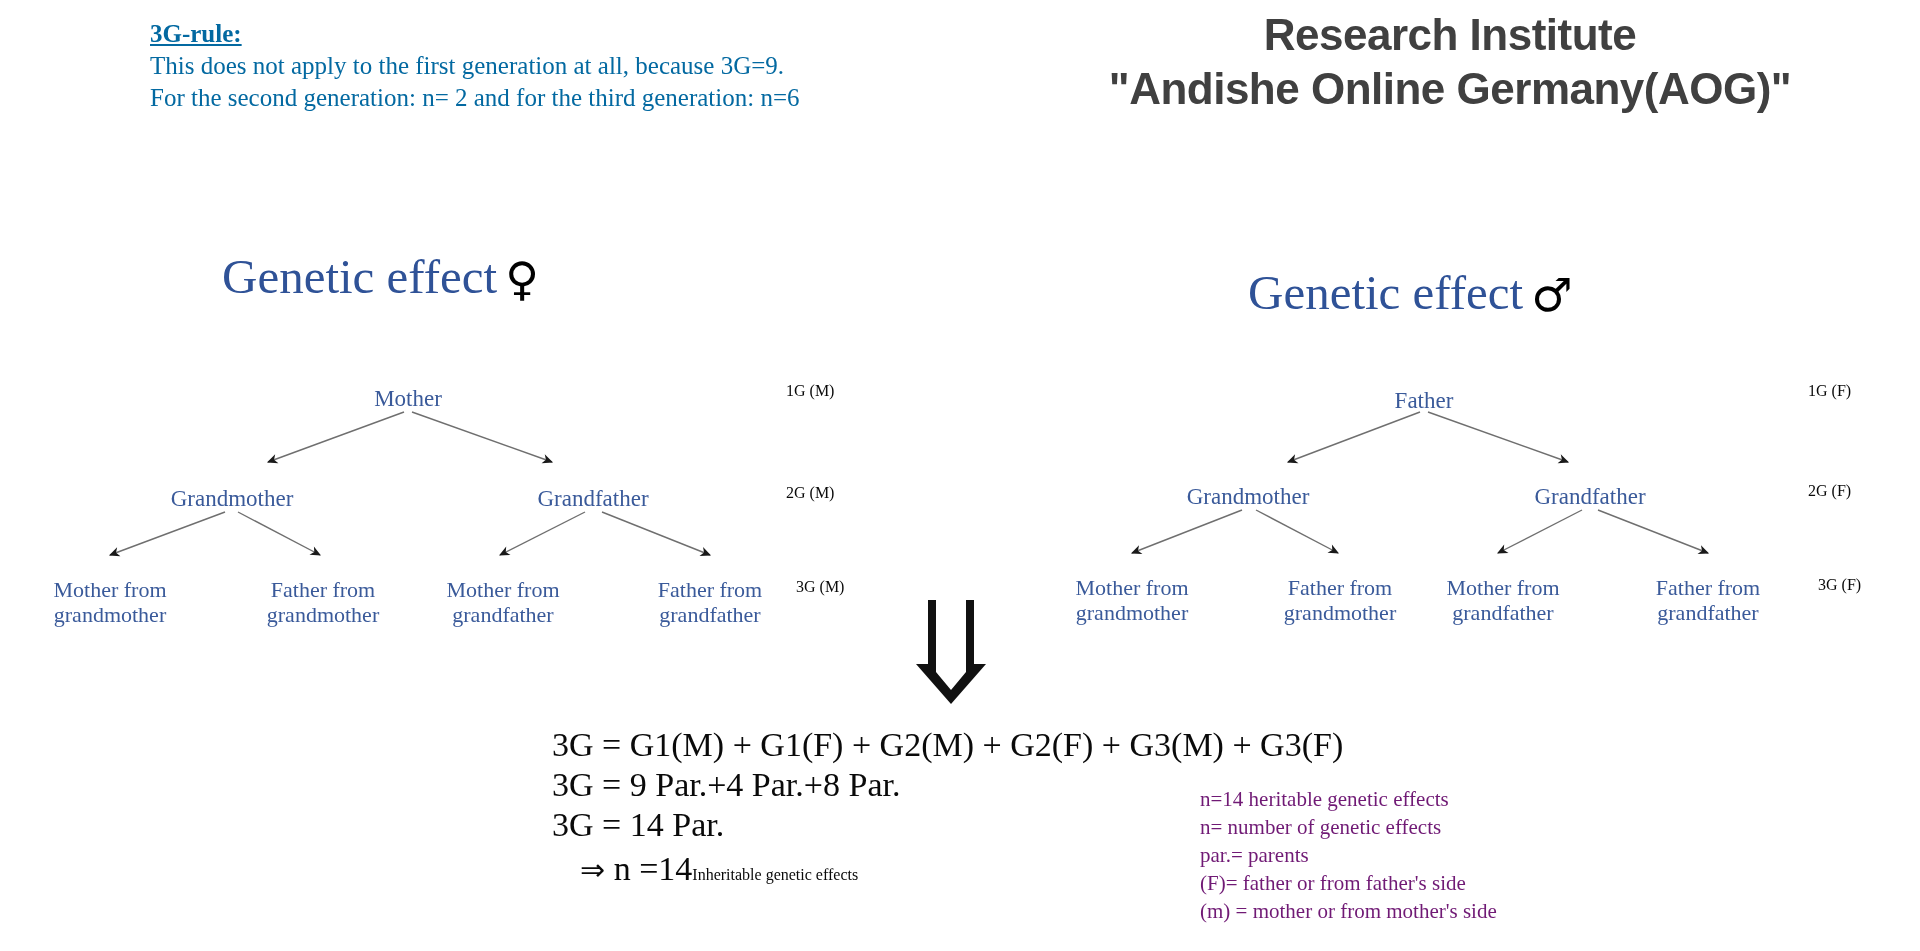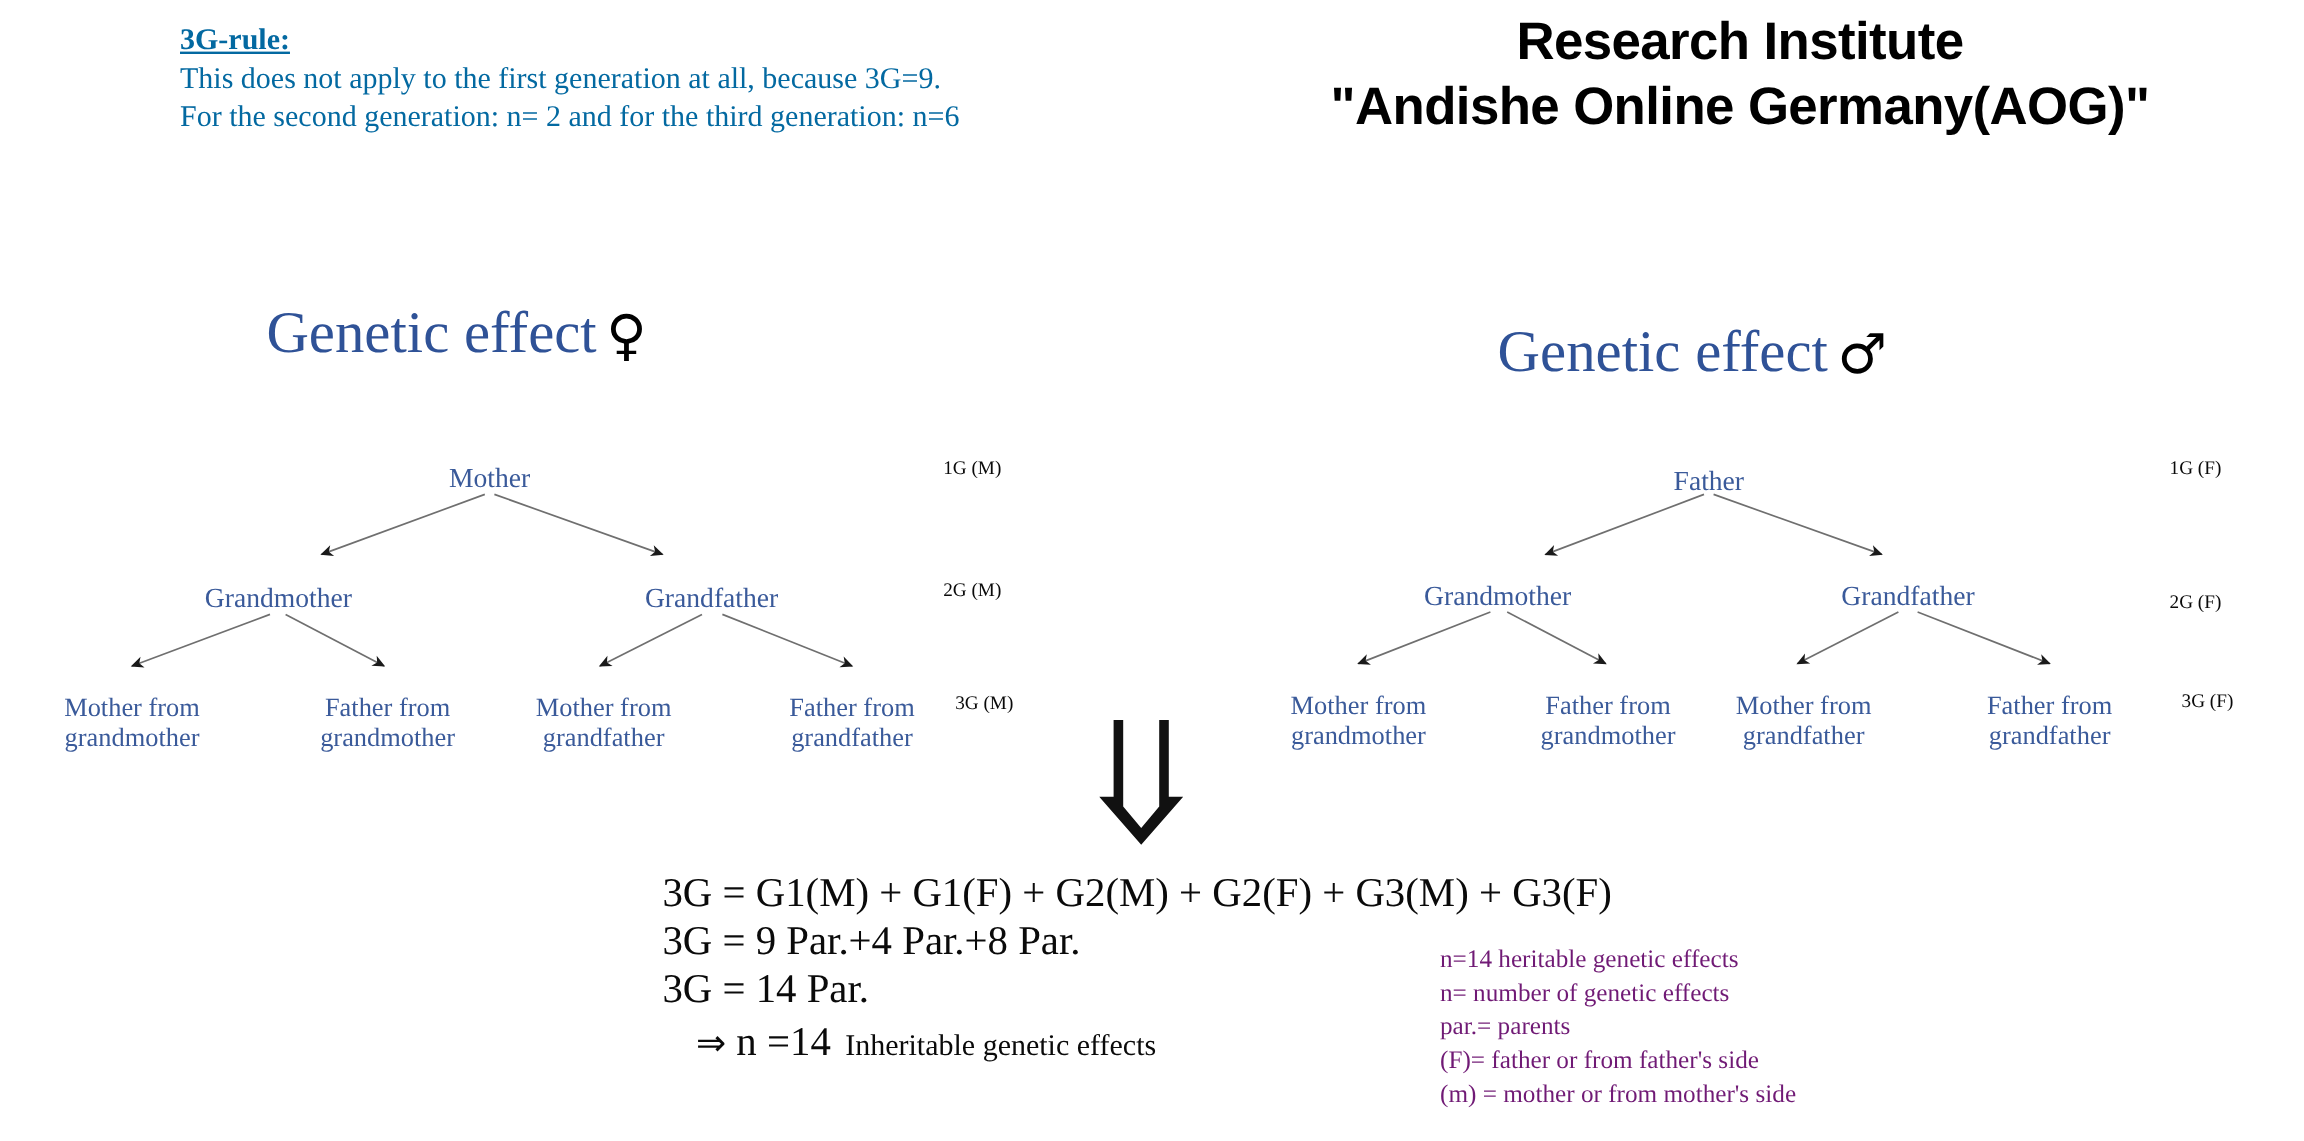--- a/index.html
+++ b/index.html
@@ -34,21 +34,21 @@
     font-size: 25px;
   }
   #rule-note .rule-line { display: block; }
 
   
   #institute-title {
     left: 1000px;
     top: 8px;
     width: 900px;
     text-align: center;
-    color: #000000;
+    color: #404040;
     font-family: "Liberation Sans", "DejaVu Sans", sans-serif;
     font-weight: bold;
     font-size: 44px;
     line-height: 1.22;
     letter-spacing: -0.5px;
   }
   #institute-title .t-line { display: block; white-space: nowrap; }
 
   
   .genetic-heading {
@@ -109,22 +109,21 @@
     display: block;
     white-space: nowrap;
     margin-left: 28px;
     margin-top: 4px;
   }
   #formula-block .f-conc .arrow-glyph {
     font-family: "DejaVu Sans", sans-serif;
     font-size: 30px;
   }
   #formula-block .f-conc .small {
-    font-size: 25px;
-    margin-left: 12px;
+    font-size: 16px;
   }
 
   
   #legend {
     left: 1200px;
     top: 786px;
     font-size: 21px;
     line-height: 1.33;
     color: #701a75;
     white-space: nowrap;
@@ -226,21 +225,21 @@
     <span>Mother from</span><br>
     <span>grandfather</span>
   </div>
   <div class="node lvl3" style="left:613px; top:576px; width:150px;">
     <span>Father from</span><br>
     <span>grandfather</span>
   </div>
 </div>
 
 <div class="abs gen-label" style="left:1808px; top:382px;">1G (F)</div>
-<div class="abs gen-label" style="left:1808px; top:482px;margin-top:12px;">2G (F)</div>
+<div class="abs gen-label" style="left:1808px; top:482px;">2G (F)</div>
 <div class="abs gen-label" style="left:1818px; top:576px;">3G (F)</div>
 
 <svg class="abs" id="big-arrow" viewBox="0 0 70 110">
   <path d="M12,0 L12,64 L0,64 L35,104 L70,64 L58,64 L58,0 L50,0 L50,72 L35,90 L20,72 L20,0 Z" fill="#111111"></path>
 </svg>
 
 <div class="abs" id="formula-block">
   <span class="f-line">3G = G1(M) + G1(F) + G2(M) + G2(F) + G3(M) + G3(F)</span>
   <span class="f-line">3G = 9 Par.+4 Par.+8 Par.</span>
   <span class="f-line">3G = 14 Par.</span>

